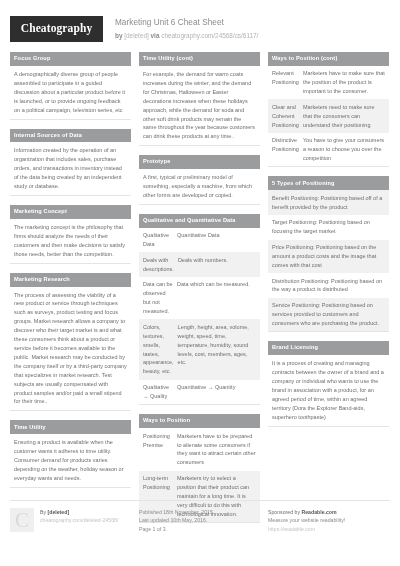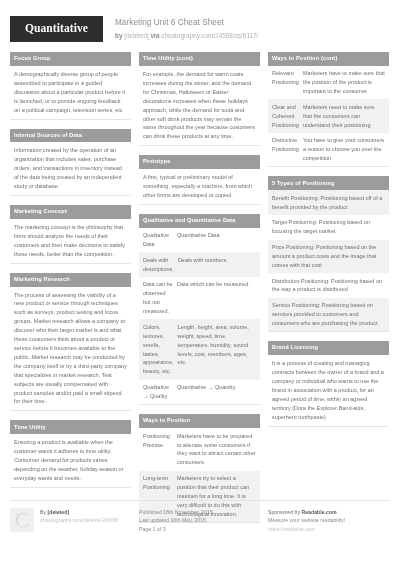--- a/index.html
+++ b/index.html
@@ -181,21 +181,21 @@
   .f-line { color: #8b8c8e; }
   .f-link { color: #c3c4c6; }
 </style>
 </head>
 <body>
 
 <div class="page">
 
   <div class="header">
     <div class="logo-box">
-      <span class="logo-text">Quantitative</span>
+      <span class="logo-text">Cheatography</span>
     </div>
     <div class="title-block">
       <div class="sheet-title">Marketing Unit 6 Cheat Sheet</div>
       <div class="byline">
         <b>by</b>
         <span>[deleted]</span>
         <span class="via">via</span>
         <span class="url">cheatography.com/24568/cs/6117/</span>
       </div>
     </div>

